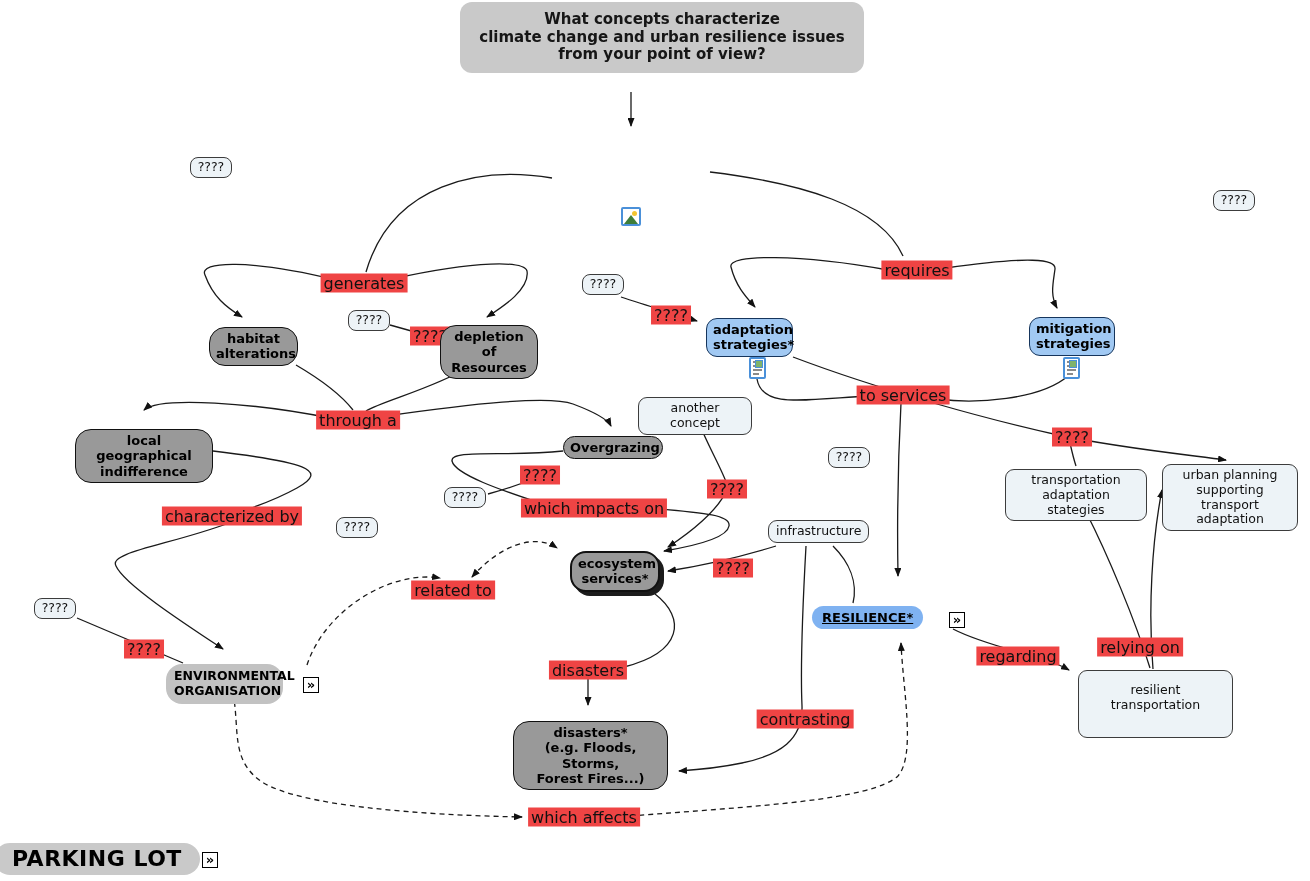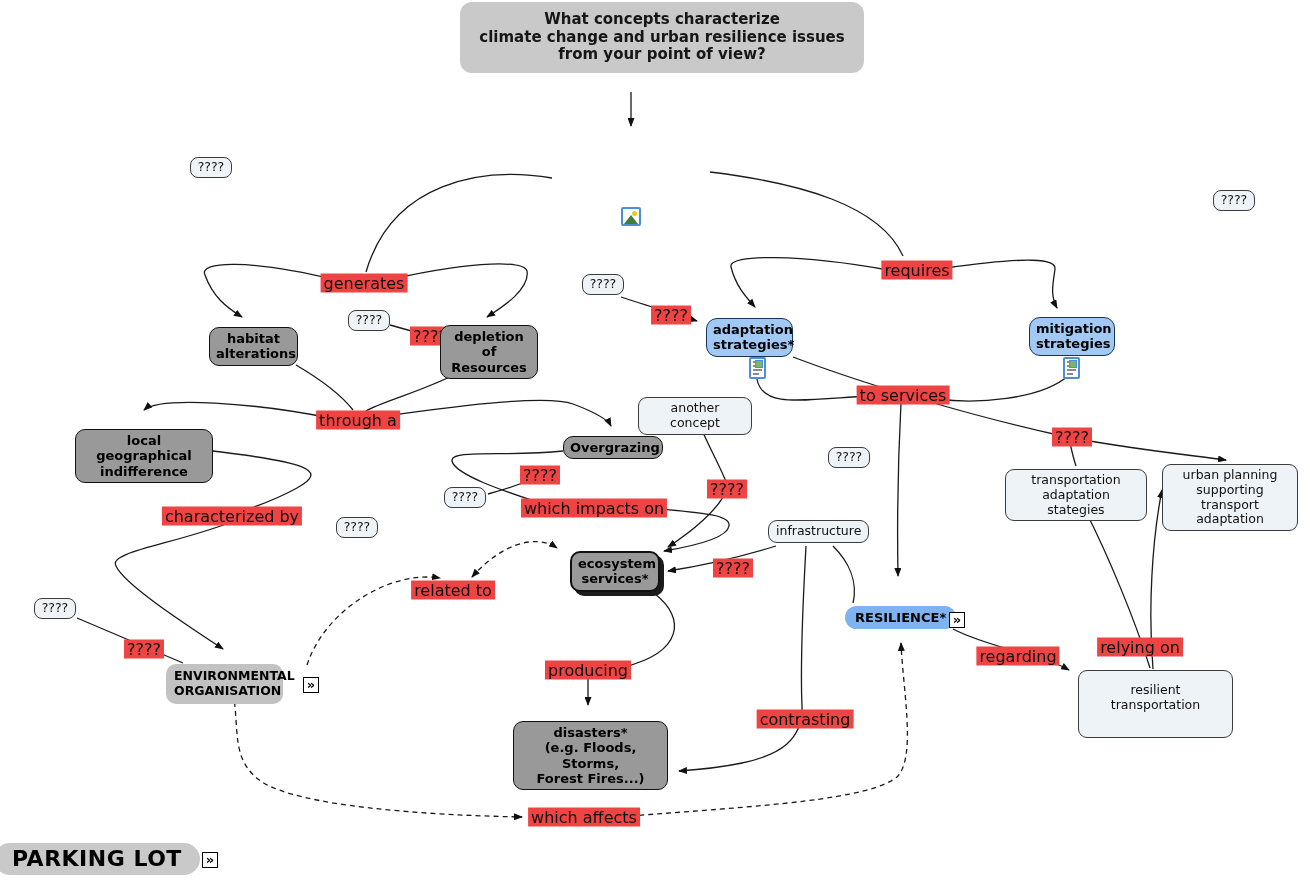--- a/index.html
+++ b/index.html
@@ -1,20 +1,20 @@
 <!DOCTYPE html>
 <html><head>
 <meta charset="utf-8">
 <style>
   html,body{margin:0;padding:0;background:#fff;}
   #canvas{position:relative;width:1310px;height:881px;background:#ffffff;overflow:hidden;
           font-family:"DejaVu Sans","Liberation Sans",sans-serif;}
   #wires{position:absolute;left:0;top:0;z-index:0;}
   .node{position:absolute;box-sizing:border-box;text-align:center;white-space:pre-line;
-        border-radius:10px;z-index:2;line-height:1.18;}
+        border-radius:16px;z-index:2;line-height:1.18;}
   .dark{background:#999999;border:1.6px solid #111;font-weight:bold;font-size:13px;color:#000;padding:3px 6px;}
   .blue{background:#a1c9f3;border:1.6px solid #16355c;font-weight:bold;font-size:13px;color:#000;padding:3px 6px;border-radius:11px;}
   .light{background:#edf3f7;border:1.2px solid #3c3c3c;font-size:12.5px;color:#111;padding:3px 7px;border-radius:9px;}
   .qbox{background:#edf3f7;border:1.2px solid #3c3c3c;font-size:12.5px;color:#111;padding:2px 0;border-radius:8px;width:42px;}
   .graybox{background:#c2c2c2;border:none;font-weight:bold;font-size:12.5px;color:#000;padding:5px 8px;}
   .qtitle{background:#c9c9c9;border-radius:12px;font-weight:bold;font-size:15px;color:#161616;padding:9px 6px;margin-left:32px;}
   .parking{background:#c9c9c9;border-radius:18px;font-weight:bold;font-size:22px;color:#000;padding:3px 18px;letter-spacing:.5px;white-space:nowrap;}
   .ellipse{background:#cb9cf6;border-radius:50%;color:#fff;font-weight:bold;font-size:21px;
            display:flex;align-items:center;justify-content:center;line-height:1.12;}
   .resil{background:#7fb2f1;border:none;border-radius:13px;font-weight:bold;font-size:13px;color:#000;padding:4px 10px;white-space:nowrap;}
@@ -121,21 +121,21 @@
     </span>
   <div class="node blue" style="left:1029px;top:317px;width:86px;">mitigation
 strategies</div>
   <span class="res-icon" style="left:1063px;top:357px;">
       <b></b>
       <i></i>
       <i></i>
       <i></i>
       <i style="margin-right:5px;"></i>
     </span>
-  <div class="node resil" style="left:845px;top:606px;">RESILIENCE*</div>
+  <div class="node resil" style="left:812px;top:606px;text-decoration:underline;">RESILIENCE*</div>
   <span class="chev" style="left:949px;top:612px;">»</span>
 
   <div class="node light" style="left:638px;top:397px;width:114px;">another concept</div>
   <div class="node light" style="left:768px;top:520px;width:101px;">infrastructure</div>
   <div class="node light" style="left:1005px;top:469px;width:142px;">transportation
 adaptation stategies</div>
   <div class="node light" style="left:1162px;top:464px;width:136px;">urban planning
 supporting transport
 adaptation</div>
   <div class="node light" style="left:1078px;top:670px;width:155px;padding-top:12px;padding-bottom:24px;">resilient transportation</div>
@@ -155,21 +155,21 @@
   <div class="node qbox" style="left:336px;top:517px;">????</div>
   <div class="node qbox" style="left:34px;top:598px;">????</div>
 
   <span class="link-label" style="left:364px;top:283px;">generates</span>
   <span class="link-label" style="left:917px;top:270px;">requires</span>
   <span class="link-label" style="left:358px;top:420px;">through a</span>
   <span class="link-label" style="left:903px;top:395px;">to services</span>
   <span class="link-label" style="left:232px;top:516px;">characterized by</span>
   <span class="link-label" style="left:594px;top:508px;">which impacts on</span>
   <span class="link-label" style="left:453px;top:590px;">related to</span>
-  <span class="link-label" style="left:588px;top:670px;">producing</span>
+  <span class="link-label" style="left:588px;top:670px;">disasters</span>
   <span class="link-label" style="left:805px;top:719px;">contrasting</span>
   <span class="link-label" style="left:584px;top:817px;">which affects</span>
   <span class="link-label" style="left:1018px;top:656px;">regarding</span>
   <span class="link-label" style="left:1140px;top:619px;margin-top:28px;">relying on</span>
 
   <span class="link-label" style="left:430px;top:336px;">????</span>
   <span class="link-label" style="left:671px;top:315px;">????</span>
   <span class="link-label" style="left:540px;top:475px;">????</span>
   <span class="link-label" style="left:727px;top:489px;">????</span>
   <span class="link-label" style="left:733px;top:568px;">????</span>

